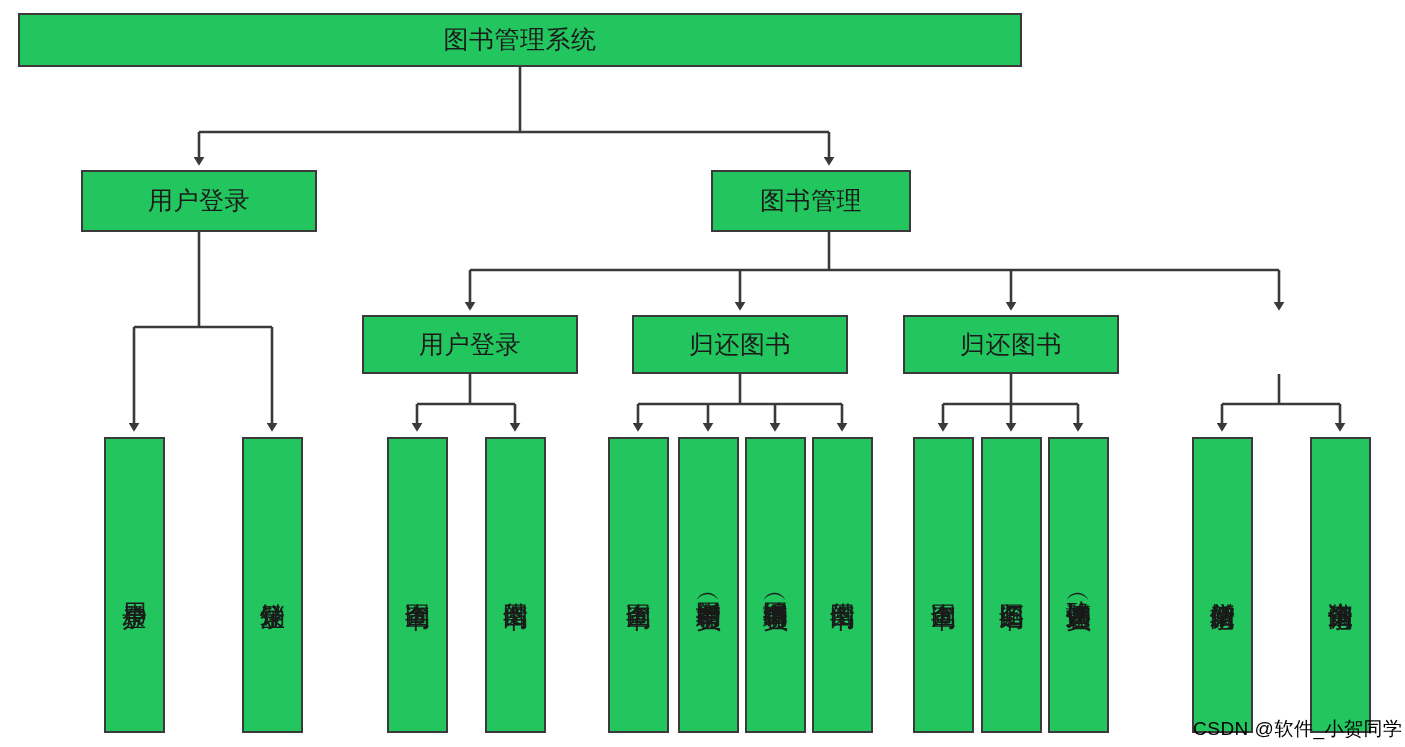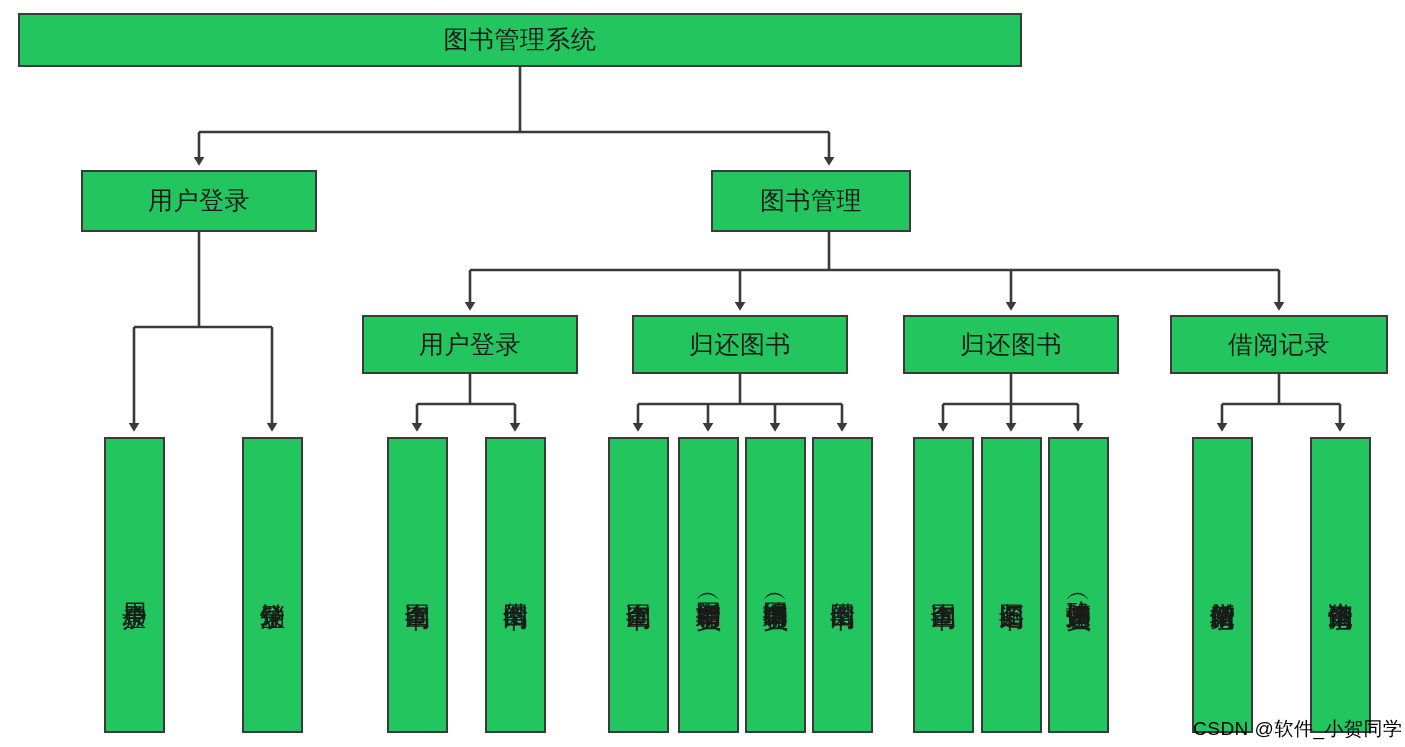--- a/index.html
+++ b/index.html
@@ -137,23 +137,20 @@
 
   <div class="node node-h" style="left:362px; top:315px; width:216px; height:59px;">
     <span>用户登录</span>
   </div>
   <div class="node node-h" style="left:632px; top:315px; width:216px; height:59px;">
     <span>归还图书</span>
   </div>
   <div class="node node-h" style="left:903px; top:315px; width:216px; height:59px;">
     <span>归还图书</span>
   </div>
-  <div class="node node-h" style="left:1170px; top:315px; width:218px; height:59px;">
-    <span>借阅记录</span>
-  </div>
 
   <div class="node node-v" style="left:104px; top:437px; width:61px; height:296px;">
     <span class="vtext">用户登录</span>
   </div>
   <div class="node node-v" style="left:242px; top:437px; width:61px; height:296px;">
     <span class="vtext">注销登录</span>
   </div>
 
   <div class="node node-v" style="left:387px; top:437px; width:61px; height:296px;">
     <span class="vtext">查询图书</span>

